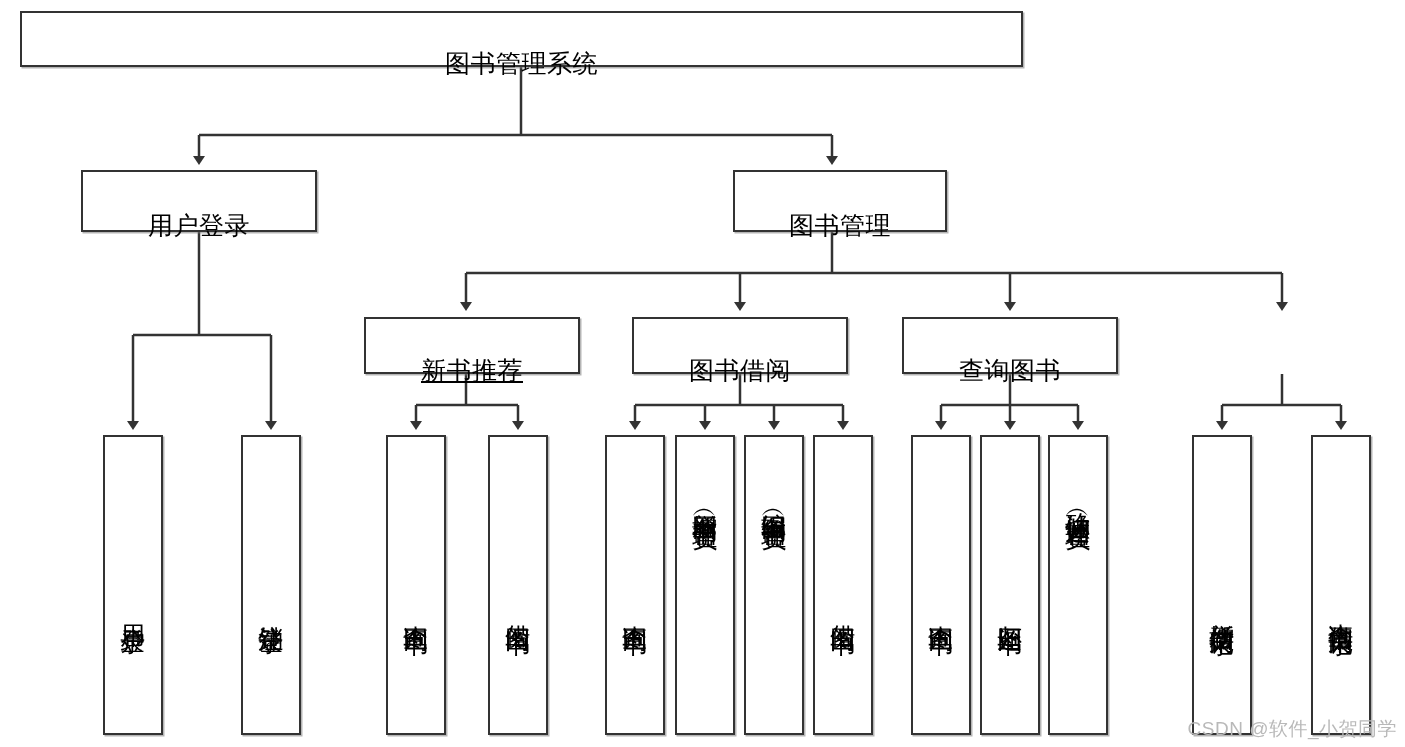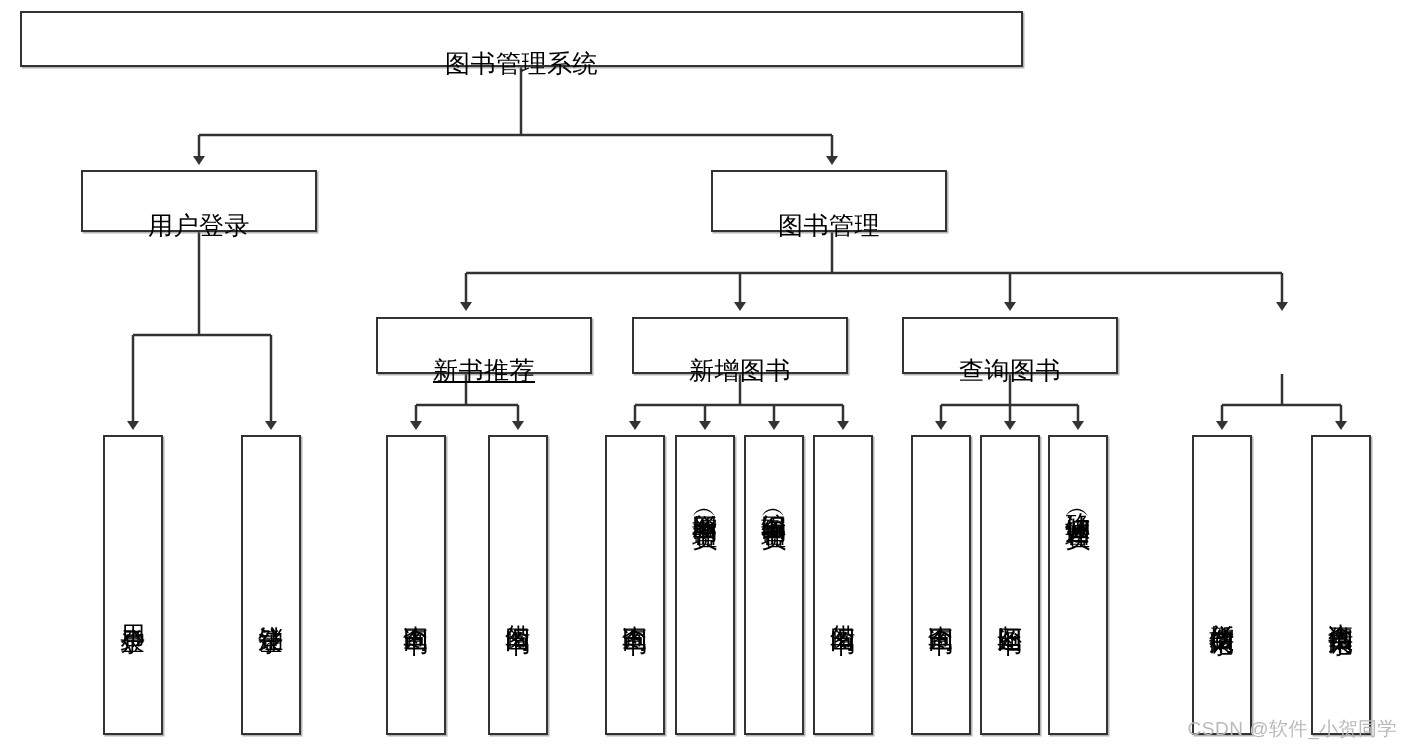--- a/index.html
+++ b/index.html
@@ -135,29 +135,29 @@
     </g>
   </svg>
 
   <div class="node h root" style="left:20px; top:11px; width:1003px; height:56px;">
     <span class="node-label">图书管理系统</span>
   </div>
 
   <div class="node h" style="left:81px; top:170px; width:236px; height:62px;">
     <span class="node-label">用户登录</span>
   </div>
-  <div class="node h" style="left:711px; top:170px; width:236px; height:62px;">
+  <div class="node h" style="left:733px; top:170px; width:214px; height:62px;">
     <span class="node-label">图书管理</span>
   </div>
 
-  <div class="node h" style="left:376px; top:317px; width:216px; height:57px;text-decoration:underline;">
+  <div class="node h" style="left:364px; top:317px; width:216px; height:57px;text-decoration:underline;">
     <span class="node-label">新书推荐</span>
   </div>
   <div class="node h" style="left:632px; top:317px; width:216px; height:57px;">
-    <span class="node-label">新增图书</span>
+    <span class="node-label">图书借阅</span>
   </div>
   <div class="node h" style="left:902px; top:317px; width:216px; height:57px;">
     <span class="node-label">查询图书</span>
   </div>
 
   <div class="node v mid-text" style="left:103px; top:435px; width:60px; height:300px;">
     <span class="node-label">用户登录</span>
   </div>
   <div class="node v mid-text" style="left:241px; top:435px; width:60px; height:300px;">
     <span class="node-label">注销登录</span>

